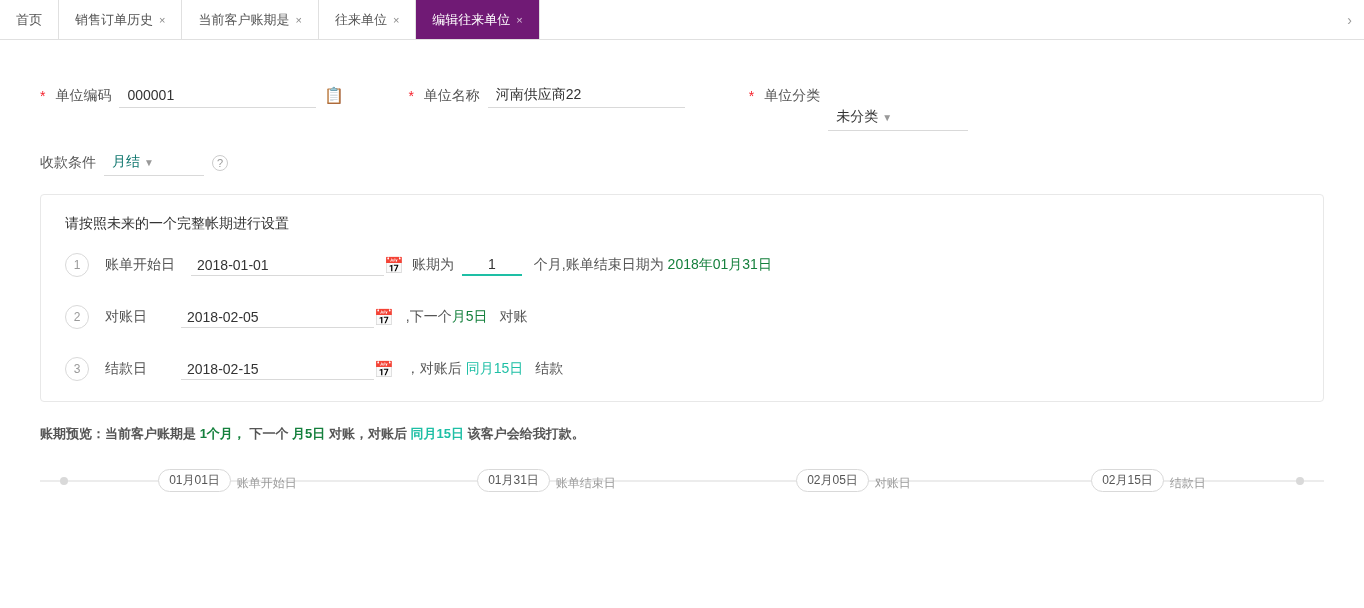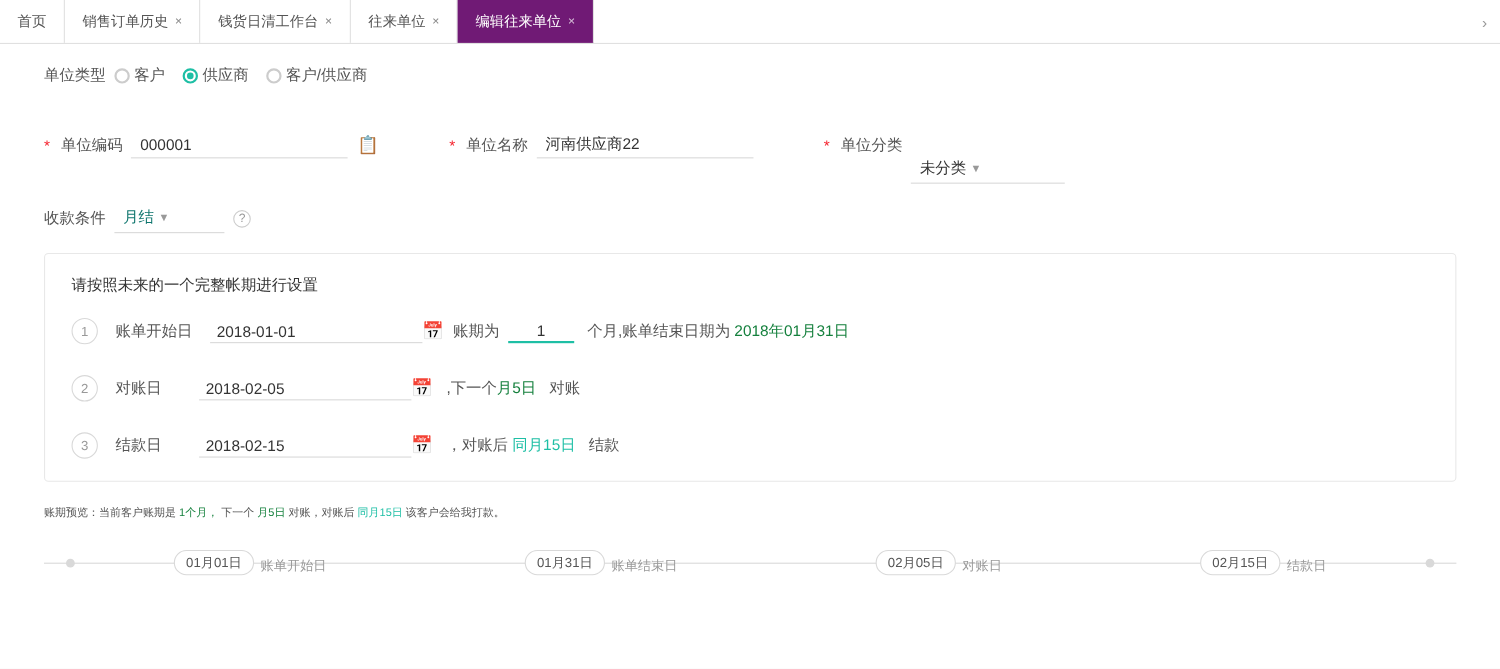--- a/index.html
+++ b/index.html
@@ -232,24 +232,25 @@
       color: #333;
       width: 60px;
       outline: none;
       text-align: center;
     }
     .highlight-orange { color: #15803d; }
     .highlight-cyan { color: #1ebfa5; }
 
     
     .preview-text {
-      font-size: 10px;
+      font-size: 13px;
       color: #555;
       margin-bottom: 24px;
       line-height: 1.8;
+      font-weight: bold;
     }
 
     
     .timeline-wrapper {
       position: relative;
       display: flex;
       align-items: center;
       margin-top: 20px;
       padding: 0 20px;
     }
@@ -314,55 +315,36 @@
 
 <div class="tab-bar">
   <div class="tab">
     <span>首页</span>
   </div>
   <div class="tab">
     <span>销售订单历史</span>
     <span class="close-x">×</span>
   </div>
   <div class="tab">
-    <span>钱货日清工作台</span>
+    <span>当前客户账期是</span>
     <span class="close-x">×</span>
   </div>
   <div class="tab">
     <span>往来单位</span>
     <span class="close-x">×</span>
   </div>
   <div class="tab active">
     <span>编辑往来单位</span>
     <span class="close-x">×</span>
   </div>
   <div class="tab-more">›</div>
 </div>
 
 <div class="page-content">
 
-  <div class="form-row">
-    <div class="form-field">
-      <span class="field-label">单位类型</span>
-      <div class="radio-group">
-        <label class="radio-item">
-          <span class="radio-circle"></span>
-          <span>客户</span>
-        </label>
-        <label class="radio-item">
-          <span class="radio-circle checked"></span>
-          <span>供应商</span>
-        </label>
-        <label class="radio-item">
-          <span class="radio-circle"></span>
-          <span>客户/供应商</span>
-        </label>
-      </div>
-    </div>
-  </div>
 
   <div class="form-row">
     <div class="form-field">
       <span class="required-star">*</span>
       <span class="field-label">单位编码</span>
       <input class="field-input" type="text" value="000001" style="">
       <span class="copy-icon">📋</span>
     </div>
     <div class="form-field" style="margin-left: 40px;">
       <span class="required-star">*</span>

